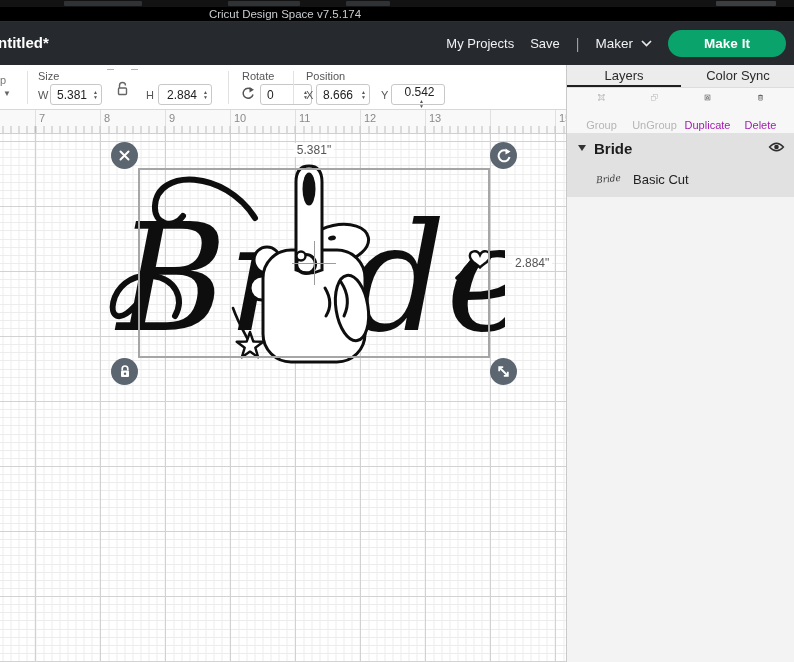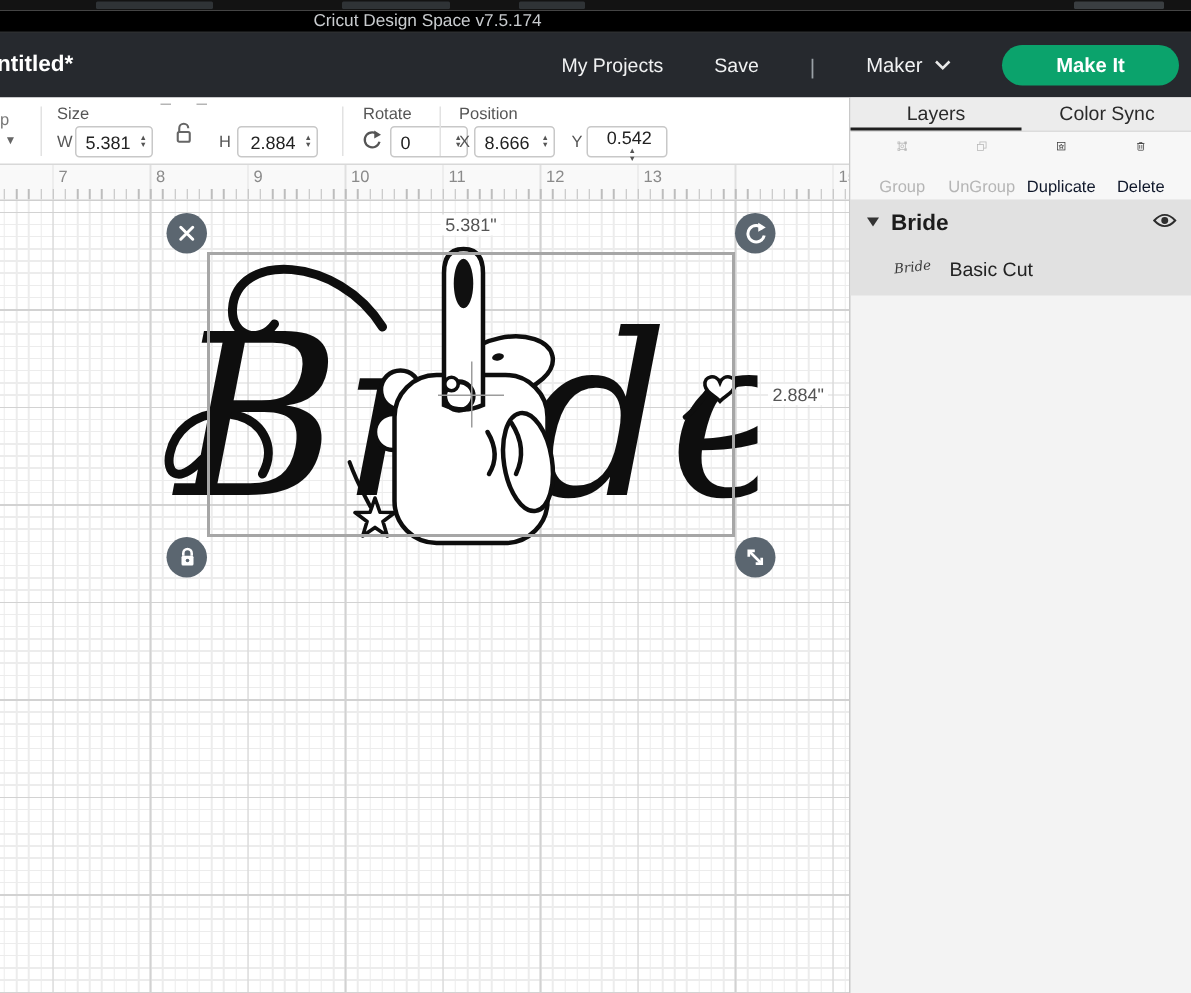--- a/index.html
+++ b/index.html
@@ -14,21 +14,21 @@
 
   
   .titlebar{position:absolute;left:0;top:7px;width:794px;height:15px;background:#000000;
             border-bottom:1px solid #2c2e30;}
   .titlebar-text{position:absolute;left:285px;top:1px;transform:translateX(-50%);
                  font-size:11.5px;color:#c9cccf;white-space:nowrap;}
 
   
   .header{position:absolute;left:0;top:22px;width:794px;height:43px;background:#26292e;}
   .doc-title{position:absolute;left:-2px;top:12px;color:#fff;font-size:15px;font-weight:700;}
-  .header-right{position:absolute;right:8px;top:0;height:43px;display:flex;align-items:center;gap:34px;}
+  .header-right{position:absolute;right:8px;top:0;height:43px;display:flex;align-items:center;gap:16px;}
   .header-link{color:#f1f2f3;font-size:13px;cursor:pointer;white-space:nowrap;}
   .header-pipe{color:#9aa0a6;font-size:14px;}
   .machine-sel{display:flex;align-items:center;gap:8px;color:#f1f2f3;font-size:13.5px;cursor:pointer;}
   .makeit{height:27px;min-width:118px;border:none;border-radius:14px;background:#0ba36c;
           color:#fff;font-size:13.5px;font-weight:700;font-family:inherit;cursor:pointer;padding:0 26px;}
 
   
   .toolbar{position:absolute;left:0;top:65px;width:566px;height:45px;background:#fff;
            border-bottom:1px solid #d8d8d8;}
   .tb-divider{position:absolute;top:6px;width:1px;height:33px;background:#e2e2e2;}
@@ -49,21 +49,21 @@
   .tabs{position:absolute;left:0;top:0;width:228px;height:23px;background:#ececec;
         display:flex;border-bottom:1px solid #dcdcdc;}
   .tab{flex:1;text-align:center;font-size:13px;color:#2b2b2b;line-height:22px;cursor:pointer;}
   .tab.active{border-bottom:2.5px solid #1f1f1f;font-weight:400;}
   .actions{position:absolute;left:0;top:23px;width:228px;height:45px;background:#f7f7f7;
            display:flex;justify-content:space-between;padding:4px 8px 0 8px;}
   .action-btn{width:54px;display:flex;flex-direction:column;align-items:center;gap:18px;
               background:none;border:none;cursor:pointer;font-family:inherit;padding:2px 0;}
   .action-btn .lbl{font-size:11px;}
   .action-btn.disabled{color:#b5b5b5;}
-  .action-btn.enabled{color:#0f172a;}
+  .action-btn.enabled{color:#a21caf;}
   .action-btn.disabled svg{stroke:#b5b5b5;}
   .action-btn.enabled svg{stroke:#3c3c3c;}
 
   .layer-block{position:absolute;left:0;top:68px;width:228px;height:64px;background:#e1e1e1;}
   .layer-head{position:absolute;left:0;top:0;width:228px;height:30px;display:flex;align-items:center;cursor:pointer;}
   .tri-down{width:0;height:0;border-left:4.5px solid transparent;border-right:4.5px solid transparent;
             border-top:6px solid #333;margin:0 8px 0 11px;}
   .layer-name{font-size:15px;font-weight:600;color:#1c1c1c;}
   .eye-btn{position:absolute;right:10px;top:8px;cursor:pointer;background:none;border:none;padding:0;}
   .layer-item{position:absolute;left:26px;top:32px;height:28px;display:flex;align-items:center;gap:10px;cursor:pointer;}

